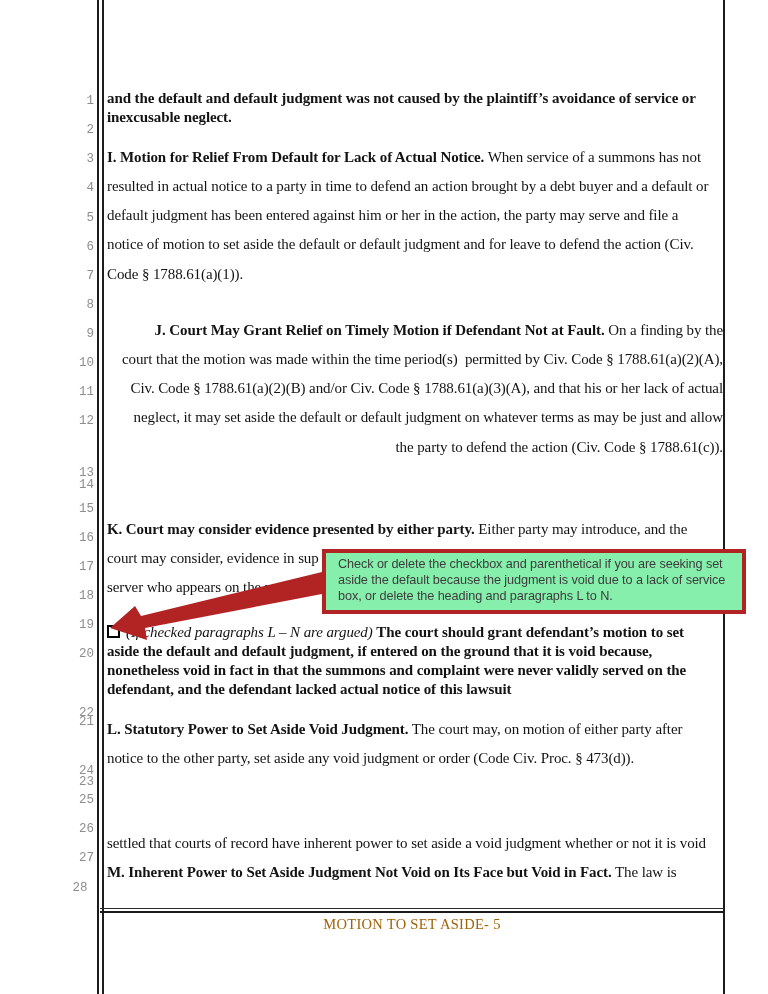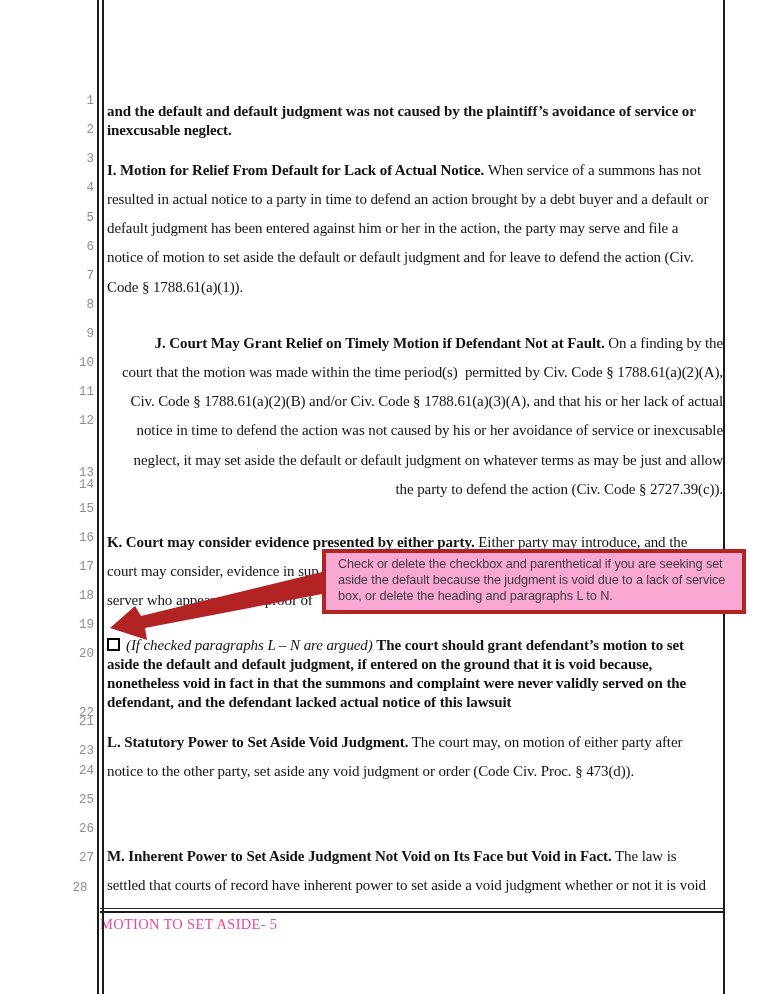--- a/index.html
+++ b/index.html
@@ -19,48 +19,48 @@
   
   #line-numbers { position:absolute; left:0; top:0; z-index:2; }
   .lineno {
     position:absolute; left:66px; width:28px; text-align:right;
     font-family:"Liberation Mono", monospace; font-size:12.5px; line-height:12px;
     color:#8e8e8e;
   }
   
   #body-text { position:absolute; left:0; top:0; z-index:1; }
   .para {
-    position:absolute; left:107px; width:616px; color:#131313; overflow:hidden;margin-top:13px;
+    position:absolute; left:107px; width:616px; color:#131313; overflow:hidden;
   }
   .bodyline { white-space:pre; font-size:15px; letter-spacing:-0.1px; }
   .para.double .bodyline { height:29.15px; line-height:29.15px; }
   .para.single .bodyline { height:18.9px; line-height:18.9px; }
   .seg-bold { font-weight:bold; }
   .seg-italic { font-style:italic; }
   .seg-reg { font-weight:normal; }
   .checkbox {
     display:inline-block; width:9px; height:9px; border:2px solid #000000;
     background:#ffffff; margin-right:6px; vertical-align:-1px;
   }
   
   .callout {
     position:absolute; left:322px; top:549px; width:424px; box-sizing:border-box;
-    border:4px solid #b22424; background:#f9a8d4; padding:3px 8px 5px 12px;
+    border:4px solid #b22424; background:#86efac; padding:3px 8px 5px 12px;
     font-family:"Liberation Sans", sans-serif; color:#3d3d3d; z-index:5;
   }
   .callout-line { white-space:pre; font-size:12.7px; line-height:16.2px; letter-spacing:-0.1px; }
   .arrow-svg { position:absolute; left:105px; top:560px; width:230px; height:80px; z-index:6; }
   
   .footer-rule {
     position:absolute; left:100px; top:908px; width:624px; height:2px;
     border-top:1px solid #2a2a2a; border-bottom:2px solid #1a1a1a; z-index:3;
   }
   .footer-title {
-    position:absolute; left:100px; top:916px; width:624px; 
-    font-size:14.5px; letter-spacing:0.3px; color:#ec4899; z-index:2;
+    position:absolute; left:100px; top:916px; width:624px; text-align:center;
+    font-size:14.5px; letter-spacing:0.3px; color:#a16207; z-index:2;
   }
 </style>
 </head>
 <body>
 
 <div class="page">
 
   <div class="rule-left"></div>
   <div class="rule-right"></div>
 
@@ -80,21 +80,21 @@
       <div class="lineno" style="top: 467px;">13</div>
       <div class="lineno" style="top: 479px; font-family: Liberation Mono, monospace;">14</div>
       <div class="lineno" style="top: 502.82px;">15</div>
       <div class="lineno" style="top: 531.95px;">16</div>
       <div class="lineno" style="top: 561.08px;">17</div>
       <div class="lineno" style="top: 590.21px;">18</div>
       <div class="lineno" style="top: 619.34px;">19</div>
       <div class="lineno" style="top: 648.47px;">20</div>
       <div class="lineno" style="top: 676px; margin-top: 40px;">21</div>
       <div class="lineno" style="top: 706.73px;">22</div>
-      <div class="lineno" style="top: 745px;">23</div>
+      <div class="lineno" style="top: 776px;">23</div>
       <div class="lineno" style="top: 764.99px;">24</div>
       <div class="lineno" style="top: 794.12px;">25</div>
       <div class="lineno" style="top: 823.25px;">26</div>
       <div class="lineno" style="top: 852.38px;">27</div>
       <div class="lineno" style="top: 881.51px; text-align: center;">28</div>
     </div>
 
   <div id="body-text">
       <div class="para single" style="top: 89px;">
         <div class="bodyline"><span class="seg-bold">and the default and default judgment was not caused by the plaintiff’s avoidance of service or</span></div>
@@ -104,42 +104,41 @@
         <div class="bodyline"><span class="seg-bold">I. Motion for Relief From Default for Lack of Actual Notice.</span><span class="seg-reg"> When service of a summons has not</span></div>
         <div class="bodyline"><span class="seg-reg">resulted in actual notice to a party in time to defend an action brought by a debt buyer and a default or</span></div>
         <div class="bodyline"><span class="seg-reg">default judgment has been entered against him or her in the action, the party may serve and file a</span></div>
         <div class="bodyline"><span class="seg-reg">notice of motion to set aside the default or default judgment and for leave to defend the action (Civ.</span></div>
         <div class="bodyline"><span class="seg-reg">Code § 1788.61(a)(1)).</span></div>
       </div>
       <div class="para double" style="top: 316px; text-align: right;">
         <div class="bodyline"><span class="seg-bold">J. Court May Grant Relief on Timely Motion if Defendant Not at Fault.</span><span class="seg-reg"> On a finding by the</span></div>
         <div class="bodyline"><span class="seg-reg">court that the motion was made within the time period(s)  permitted by Civ. Code § 1788.61(a)(2)(A),</span></div>
         <div class="bodyline"><span class="seg-reg">Civ. Code § 1788.61(a)(2)(B) and/or Civ. Code § 1788.61(a)(3)(A), and that his or her lack of actual</span></div>
-        <div class="bodyline"><span class="seg-reg">notice in time to defend the action was not caused by his or her avoidance of service or inexcusable</span></div>
         <div class="bodyline"><span class="seg-reg">neglect, it may set aside the default or default judgment on whatever terms as may be just and allow</span></div>
-        <div class="bodyline"><span class="seg-reg">the party to defend the action (Civ. Code § 2727.39(c)).</span></div>
+        <div class="bodyline"><span class="seg-reg">the party to defend the action (Civ. Code § 1788.61(c)).</span></div>
       </div>
       <div class="para double" style="top: 515px;">
         <div class="bodyline"><span class="seg-bold">K. Court may consider evidence presented by either party.</span><span class="seg-reg"> Either party may introduce, and the</span></div>
         <div class="bodyline"><span class="seg-reg">court may consider, evidence in sup</span></div>
         <div class="bodyline"><span class="seg-reg">server who appears on the proof of</span></div>
       </div>
       <div class="para single" style="top: 623px;">
         <div class="bodyline"><span class="checkbox"></span><span class="seg-italic">(If checked paragraphs L – N are argued) </span><span class="seg-bold">The court should grant defendant’s motion to set</span></div>
         <div class="bodyline"><span class="seg-bold">aside the default and default judgment, if entered on the ground that it is void because,</span></div>
         <div class="bodyline"><span class="seg-bold">nonetheless void in fact in that the summons and complaint were never validly served on the</span></div>
         <div class="bodyline"><span class="seg-bold">defendant, and the defendant lacked actual notice of this lawsuit</span></div>
       </div>
       <div class="para double" style="top: 715px;">
         <div class="bodyline"><span class="seg-bold">L. Statutory Power to Set Aside Void Judgment.</span><span class="seg-reg"> The court may, on motion of either party after</span></div>
         <div class="bodyline"><span class="seg-reg">notice to the other party, set aside any void judgment or order (Code Civ. Proc. § 473(d)).</span></div>
       </div>
       <div class="para double" style="top: 829px;">
+        <div class="bodyline"><span class="seg-reg">settled that courts of record have inherent power to set aside a void judgment whether or not it is void</span></div>
         <div class="bodyline"><span class="seg-bold">M. Inherent Power to Set Aside Judgment Not Void on Its Face but Void in Fact.</span><span class="seg-reg"> The law is</span></div>
-        <div class="bodyline"><span class="seg-reg">settled that courts of record have inherent power to set aside a void judgment whether or not it is void</span></div>
       </div>
     </div>
 
   <div class="callout" id="callout-box" style="border-color: rgb(178, 36, 36);">
     <div id="callout-text">
         <div class="callout-line">Check or delete the checkbox and parenthetical if you are seeking set</div>
         <div class="callout-line">aside the default because the judgment is void due to a lack of service</div>
         <div class="callout-line">box, or delete the heading and paragraphs L to N.</div>
       </div>
   </div>

